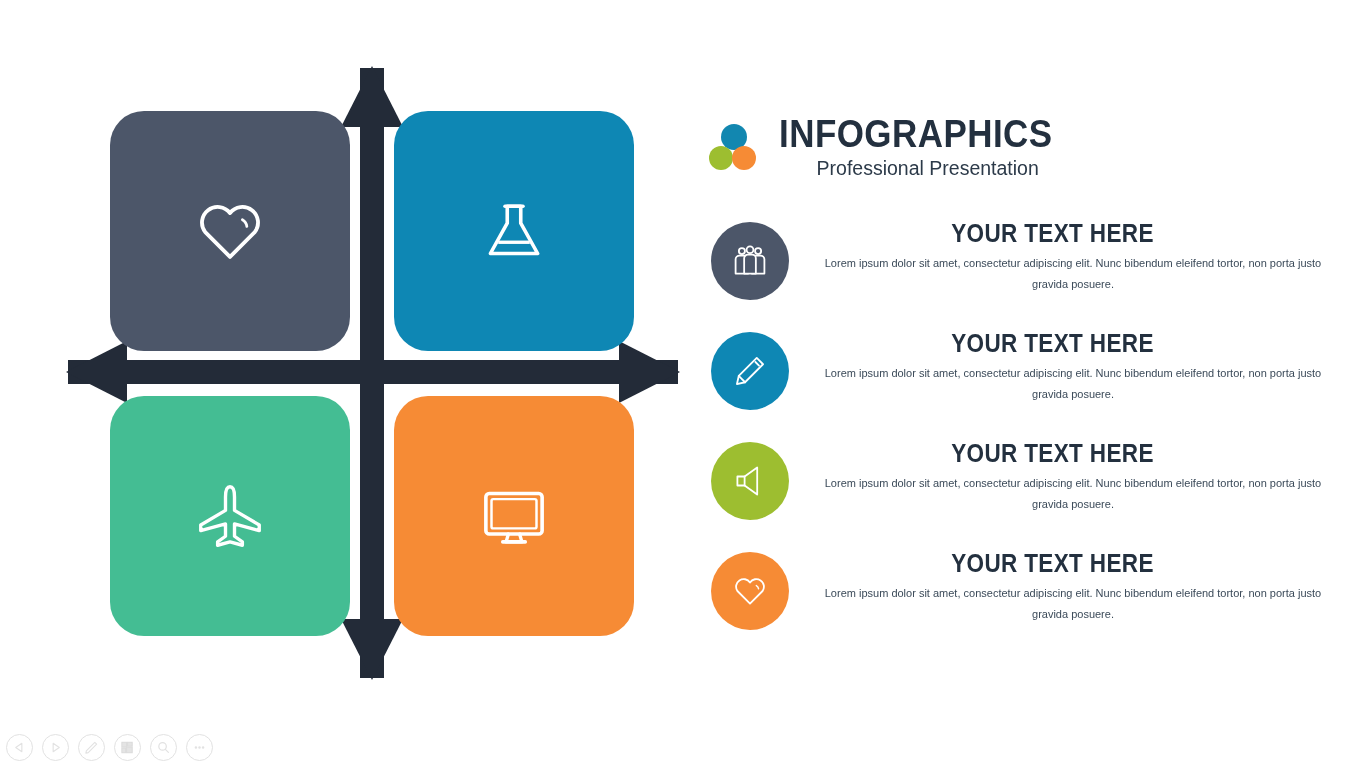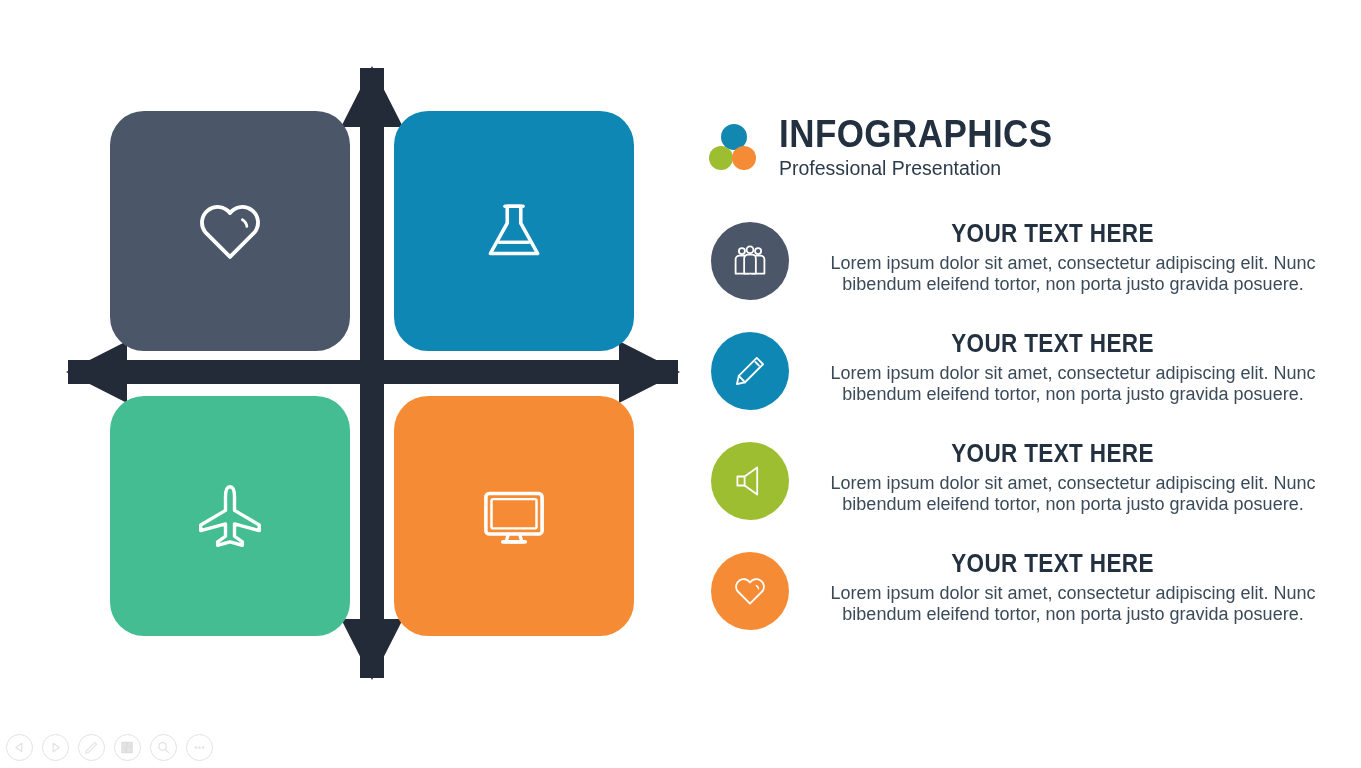--- a/index.html
+++ b/index.html
@@ -84,20 +84,21 @@
     transform: scaleX(0.92);
     transform-origin: left center;
     white-space: nowrap;
   }
   #brand-subtitle {
     font-size: 19.5px;
     color: #2c3a49;
     line-height: 24px;
     margin-top: 0px;
     white-space: nowrap;
+    text-align: center;
   }
 
   
   #feature-list {
     margin-top: 28px;
     text-align: center;
   }
   .feature-row {
     position: relative;
     height: 110px;
@@ -126,21 +127,21 @@
     font-weight: bold;
     letter-spacing: 0.4px;
     color: #23303f;
     line-height: 30px;
     text-transform: uppercase;
     transform: scaleX(0.9);
     transform-origin: left center;
     white-space: nowrap;
   }
   .feature-desc {
-    font-size: 18px;
+    font-size: 11px;
     color: #3b4a59;
     line-height: 20.5px;
     margin-top: 5px;
     width: 500px;
   }
 
   
   #bottom-toolbar {
     position: absolute;
     left: 6px;

